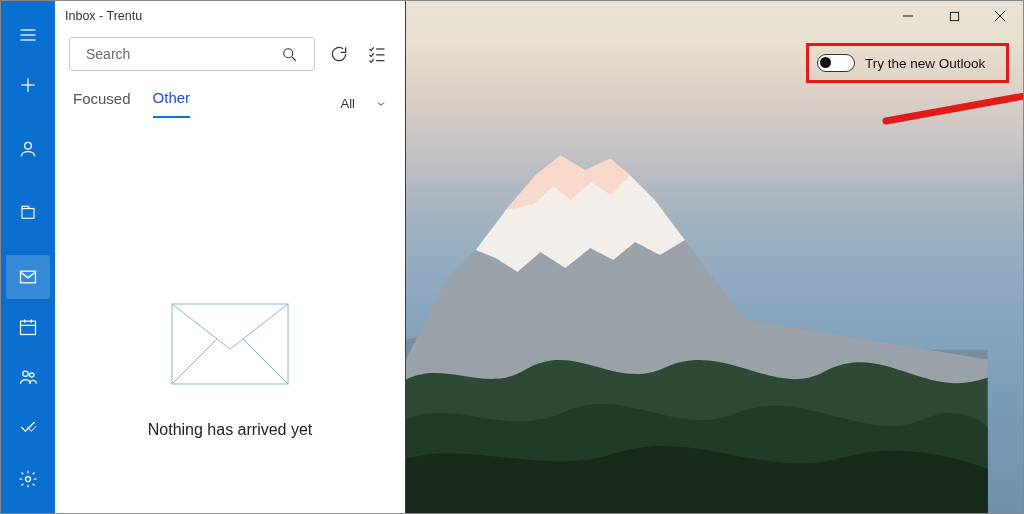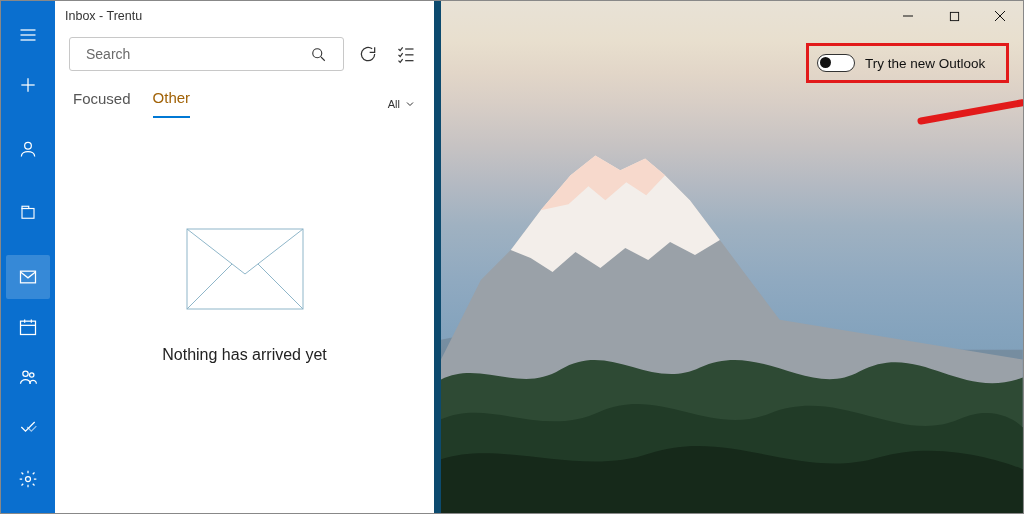--- a/index.html
+++ b/index.html
@@ -24,24 +24,24 @@
     margin-bottom: 6px;
     border-radius: 2px;
     cursor: pointer;
   }
   .sidebar .sb-item.selected { background: rgba(255,255,255,0.18); }
   .sidebar svg { stroke: #fff; fill: none; stroke-width: 1.5; }
   .sidebar .spacer { flex: 1; }
 
   
   .listpane {
-    width: 386px; height: 100%;
+    width: 351px; height: 100%;
     background: #fff;
     display: flex; flex-direction: column;
-    border-right: 7px solid #0c4a6e;
+    border-right: 1px solid #0c4a6e;
   }
   .titlebar-left {
     height: 30px; display: flex; align-items: center;
     padding-left: 10px; color: #333; font-size: 12.5px;
   }
   .searchrow {
     display: flex; align-items: center; gap: 10px;
     padding: 6px 14px 10px 14px;
   }
   .searchbox {
@@ -55,26 +55,26 @@
   .iconbtn {
     width: 28px; height: 28px; display: flex; align-items: center; justify-content: center;
     cursor: pointer;
   }
   .tabsrow {
     display: flex; align-items: center; gap: 22px;
     padding: 8px 18px 0 18px;
     color: #333;
   }
   .tab { font-size: 15px; color: #555; padding-bottom: 10px; cursor: pointer; text-align: right; }
-  .tab.active { color: #a16207; border-bottom: 2px solid #0078d4; font-weight: 500; }
+  .tab.active { color: #1d4ed8; border-bottom: 2px solid #0078d4; font-weight: 500; }
   .tabsrow .grow { flex: 1; }
-  .filter { font-size: 11px; color: #333; display: flex; align-items: center; gap: 4px; cursor: pointer; }
+  .filter { font-size: 13px; color: #333; display: flex; align-items: center; gap: 20px; cursor: pointer; }
 
   .emptystate {
-    flex: 1; display: flex; flex-direction: column; align-items: center; justify-content: flex-start;
+    flex: 1; display: flex; flex-direction: column; align-items: center; justify-content: center;
     padding-top: 110px; color: #333;
   }
   .envelope {
     width: 118px; height: 82px;
   }
   .envelope svg { stroke: #8fb6c9; fill: none; stroke-width: 1; }
   .emptystate .msg { margin-top: 36px; font-size: 16px; color: #222; }
 
   
   .reading {

